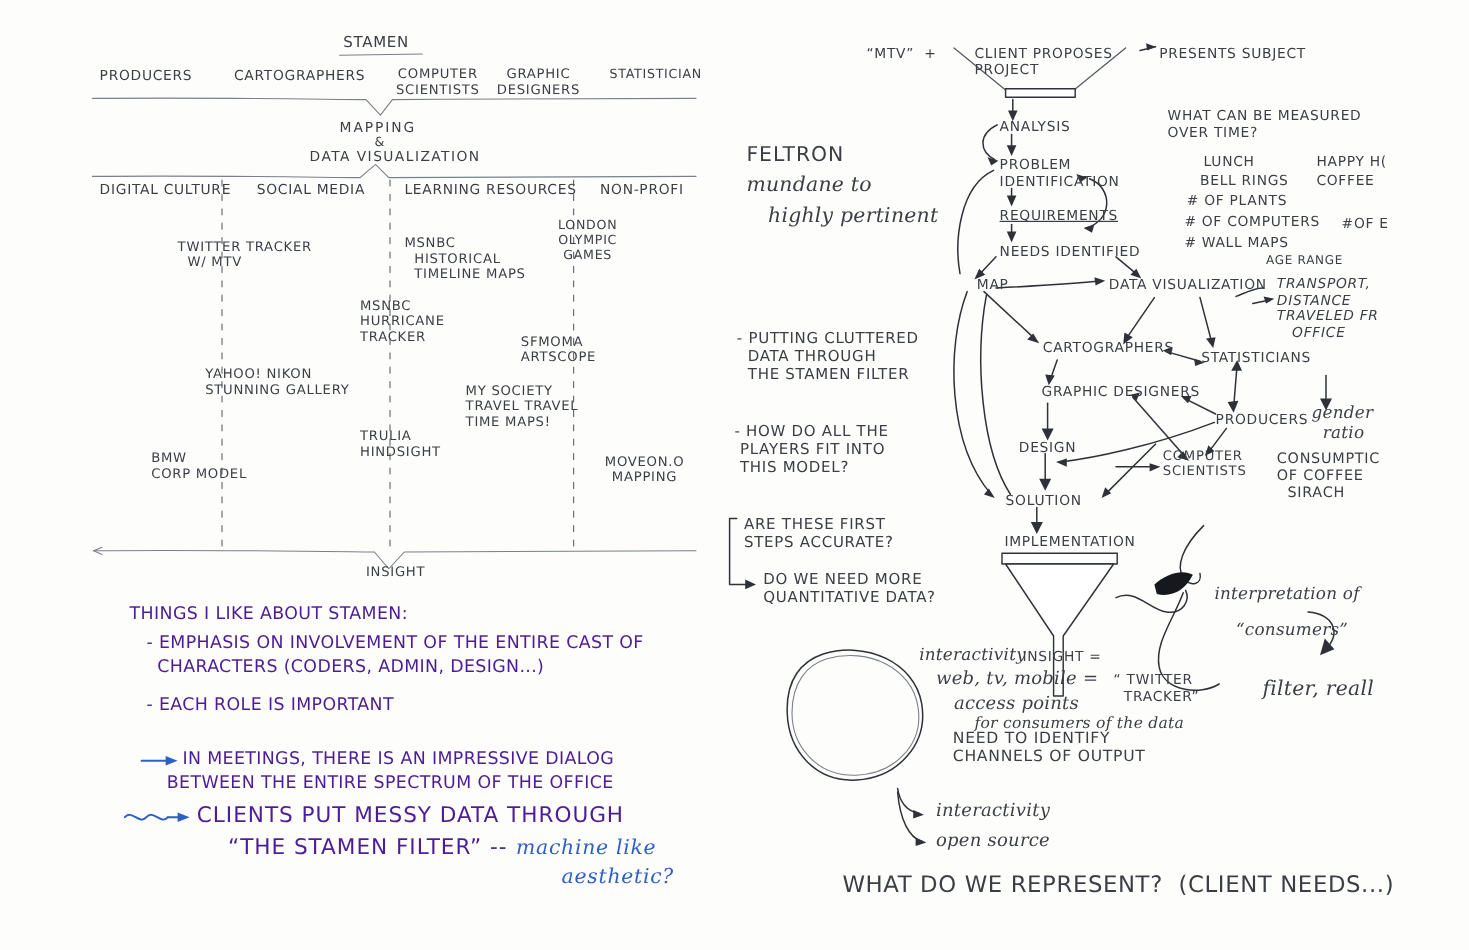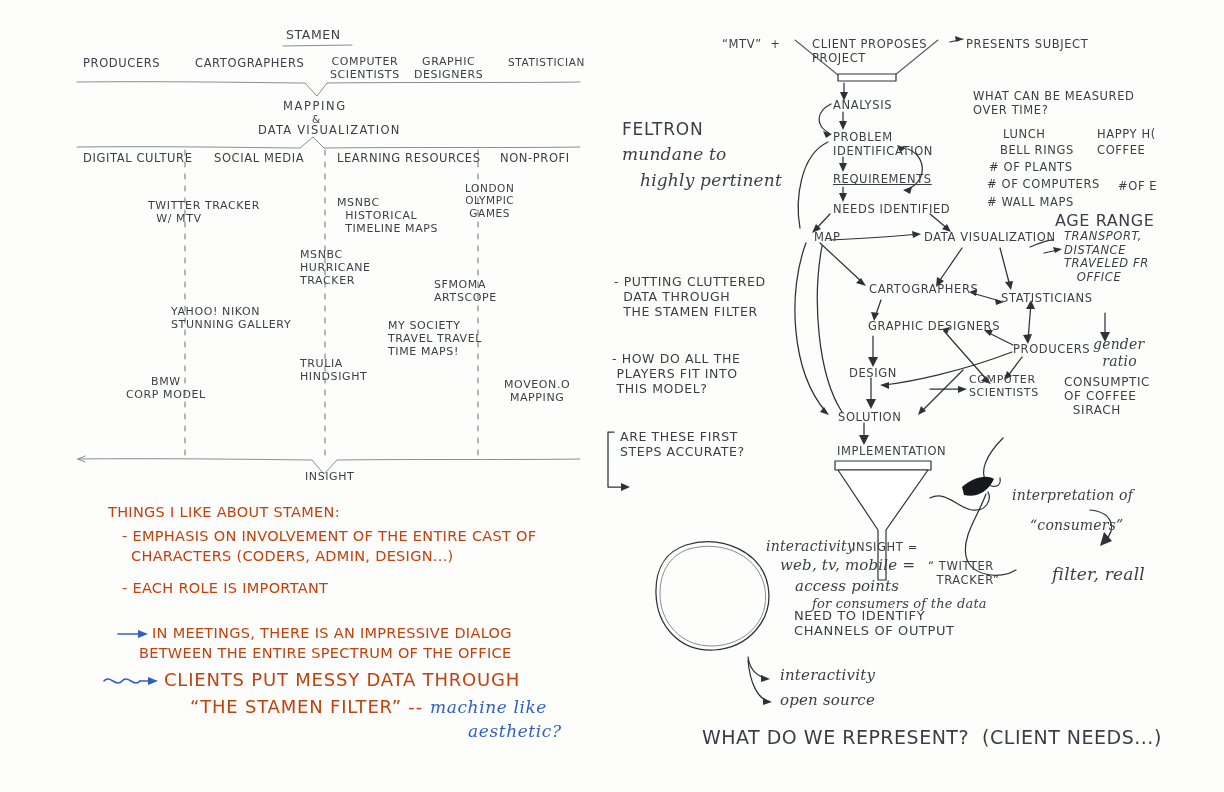--- a/index.html
+++ b/index.html
@@ -14,21 +14,21 @@
   #canvas{position:absolute;inset:0;width:1224px;height:792px;}
   .ink{
     position:absolute;
     color:#3b3f45;
     font-family:"DejaVu Sans", sans-serif;
     letter-spacing:0.6px;
     white-space:pre;
     line-height:1.18;
   }
   .cap{ text-transform:uppercase; }
-  .blue{ color:#c2410c; }
+  .blue{ color:#4c1d95; }
   .script{ font-family:"DejaVu Serif", serif; font-style:italic; letter-spacing:0.2px; }
   .bluescript{ color:#2f5fc4; font-family:"DejaVu Serif", serif; font-style:italic; }
   svg{position:absolute;top:0;left:0;overflow:visible;}
   .stroke{fill:none;stroke:#555a61;stroke-width:1.05;stroke-linecap:round;stroke-linejoin:round;}
   .stroke-d{fill:none;stroke:#6a6f76;stroke-width:1.0;stroke-dasharray:5 7;stroke-linecap:round;}
   .stroke-thin{fill:none;stroke:#7b8088;stroke-width:0.9;stroke-linecap:round;}
   .stroke-dark{fill:none;stroke:#2e3238;stroke-width:1.25;stroke-linecap:round;stroke-linejoin:round;}
   .arrowhead{fill:#2e3238;}
   .bluestroke{fill:none;stroke:#2f5fc4;stroke-width:1.6;stroke-linecap:round;stroke-linejoin:round;}
   .funnelfill{fill:#ffffff;stroke:#2e3238;stroke-width:1.2;stroke-linejoin:round;}
@@ -211,21 +211,21 @@
 TRACKER</div>
   <div class="ink cap" style="left:434px;top:279px;font-size:11px;">SFMOMA
 ARTSCOPE</div>
   <div class="ink cap" style="left:171px;top:306px;font-size:11px;">YAHOO! NIKON
 STUNNING GALLERY</div>
   <div class="ink cap" style="left:388px;top:320px;font-size:11px;">MY SOCIETY
 TRAVEL TRAVEL
 TIME MAPS!</div>
   <div class="ink cap" style="left:300px;top:358px;font-size:11px;">TRULIA
 HINDSIGHT</div>
-  <div class="ink cap" style="left:126px;top:376px;font-size:11px;text-align:center;">BMW
+  <div class="ink cap" style="left:126px;top:376px;font-size:11px;">BMW
 CORP MODEL</div>
   <div class="ink cap" style="left:504px;top:379px;font-size:11px;text-align:center;">MOVEON.O
 MAPPING</div>
 
   <div class="ink cap" style="left:305px;top:471px;font-size:11px;">INSIGHT</div>
 
   <div class="ink cap blue" style="left:108px;top:504px;font-size:14.5px;letter-spacing:0.3px;">THINGS I LIKE ABOUT STAMEN:</div>
   <div class="ink cap blue" style="left:122px;top:528px;font-size:14.5px;letter-spacing:0.3px;">- EMPHASIS ON INVOLVEMENT OF THE ENTIRE CAST OF</div>
   <div class="ink cap blue" style="left:131px;top:548px;font-size:14.5px;letter-spacing:0.3px;">CHARACTERS (CODERS, ADMIN, DESIGN...)</div>
   <div class="ink cap blue" style="left:122px;top:580px;font-size:14.5px;letter-spacing:0.3px;">- EACH ROLE IS IMPORTANT</div>
@@ -264,33 +264,35 @@
   <div class="ink script" style="left:640px;top:170px;font-size:17px;">highly pertinent</div>
 
   <div class="ink cap" style="left:614px;top:275px;font-size:12.5px;">- PUTTING CLUTTERED
   DATA THROUGH
   THE STAMEN FILTER</div>
   <div class="ink cap" style="left:612px;top:352px;font-size:12.5px;">- HOW DO ALL THE
  PLAYERS FIT INTO
  THIS MODEL?</div>
   <div class="ink cap" style="left:620px;top:430px;font-size:12.5px;">ARE THESE FIRST
 STEPS ACCURATE?</div>
+  <div class="ink cap" style="left:636px;top:476px;font-size:12.5px;">DO WE NEED MORE
+QUANTITATIVE DATA?</div>
 
   <div class="ink cap" style="left:973px;top:90px;font-size:11.5px;">WHAT CAN BE MEASURED
 OVER TIME?</div>
   <div class="ink cap" style="left:1003px;top:128px;font-size:11.5px;">LUNCH</div>
   <div class="ink cap" style="left:1000px;top:144px;font-size:11.5px;">BELL RINGS</div>
   <div class="ink cap" style="left:989px;top:161px;font-size:11.5px;"># of PLANTS</div>
   <div class="ink cap" style="left:987px;top:178px;font-size:11.5px;"># of COMPUTERS</div>
   <div class="ink cap" style="left:987px;top:196px;font-size:11.5px;"># WALL MAPS</div>
   <div class="ink cap" style="left:1097px;top:128px;font-size:11.5px;">HAPPY H(</div>
   <div class="ink cap" style="left:1097px;top:144px;font-size:11.5px;">COFFEE</div>
   <div class="ink cap" style="left:1118px;top:180px;font-size:11.5px;">#of E</div>
 
-  <div class="ink cap" style="left:1055px;top:212px;font-size:16px;">AGE RANGE</div>
+  <div class="ink cap" style="left:1055px;top:212px;font-size:10px;">AGE RANGE</div>
   <div class="ink cap" style="left:1064px;top:230px;font-size:11.5px;font-style:italic;">TRANSPORT,
 DISTANCE
 TRAVELED FR
    OFFICE</div>
   <div class="ink script" style="left:1093px;top:336px;font-size:14px;">gender
   ratio</div>
   <div class="ink cap" style="left:1064px;top:375px;font-size:12px;">CONSUMPTIC
 OF COFFEE
   SIRACH</div>
 

